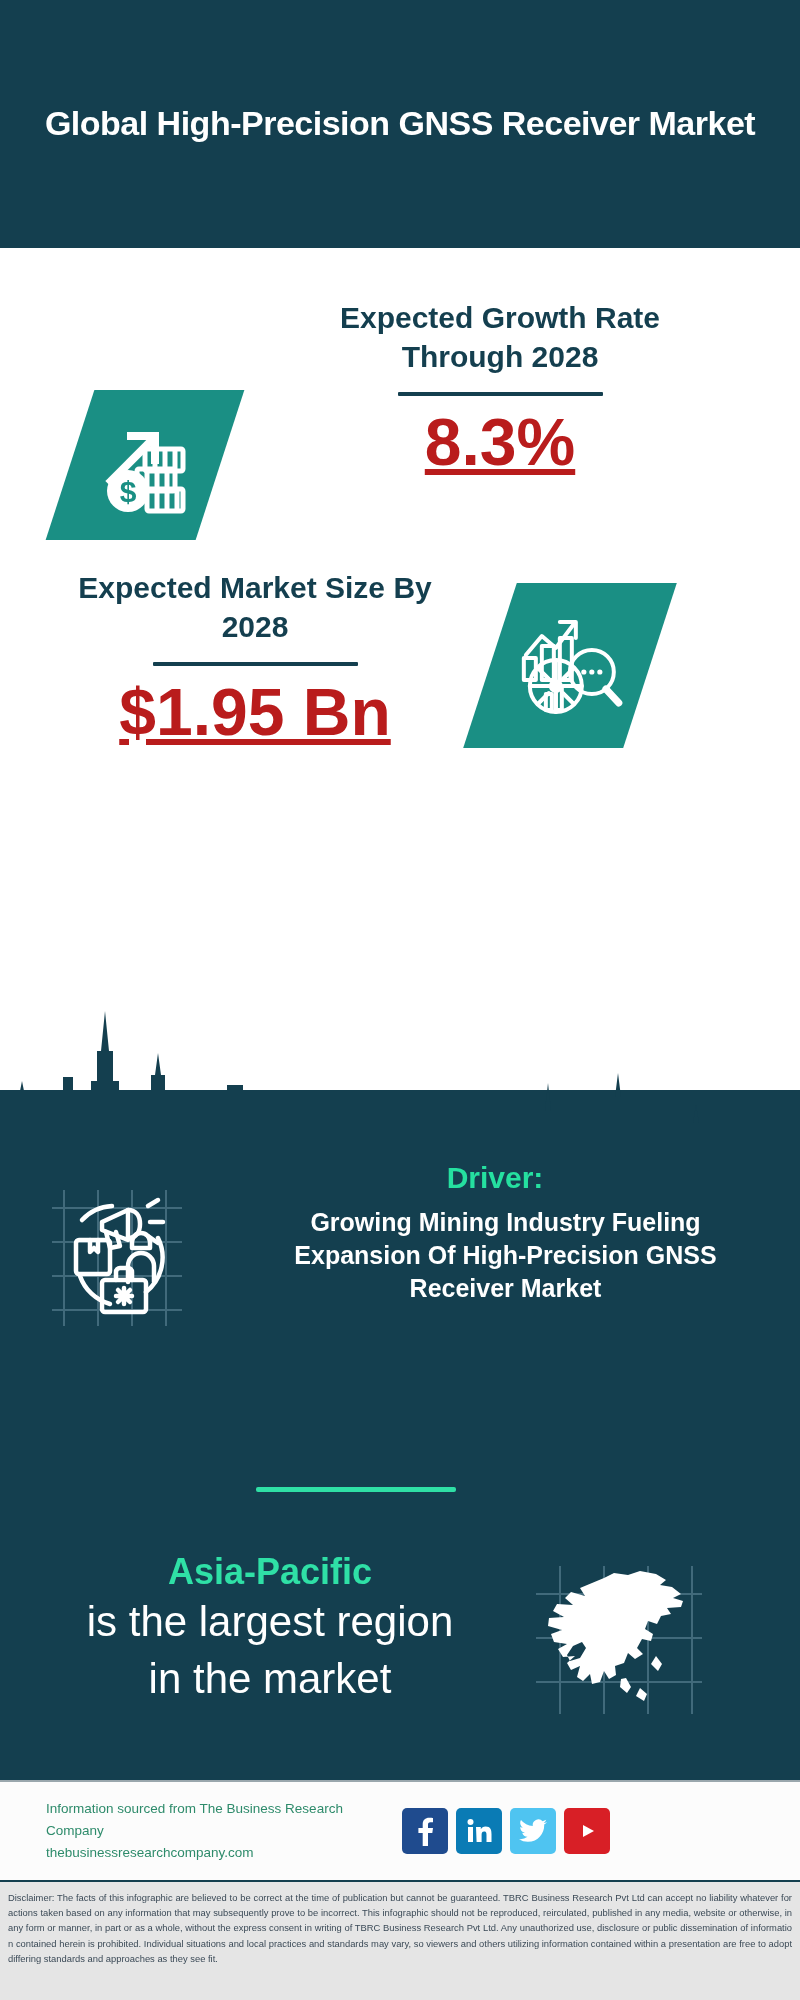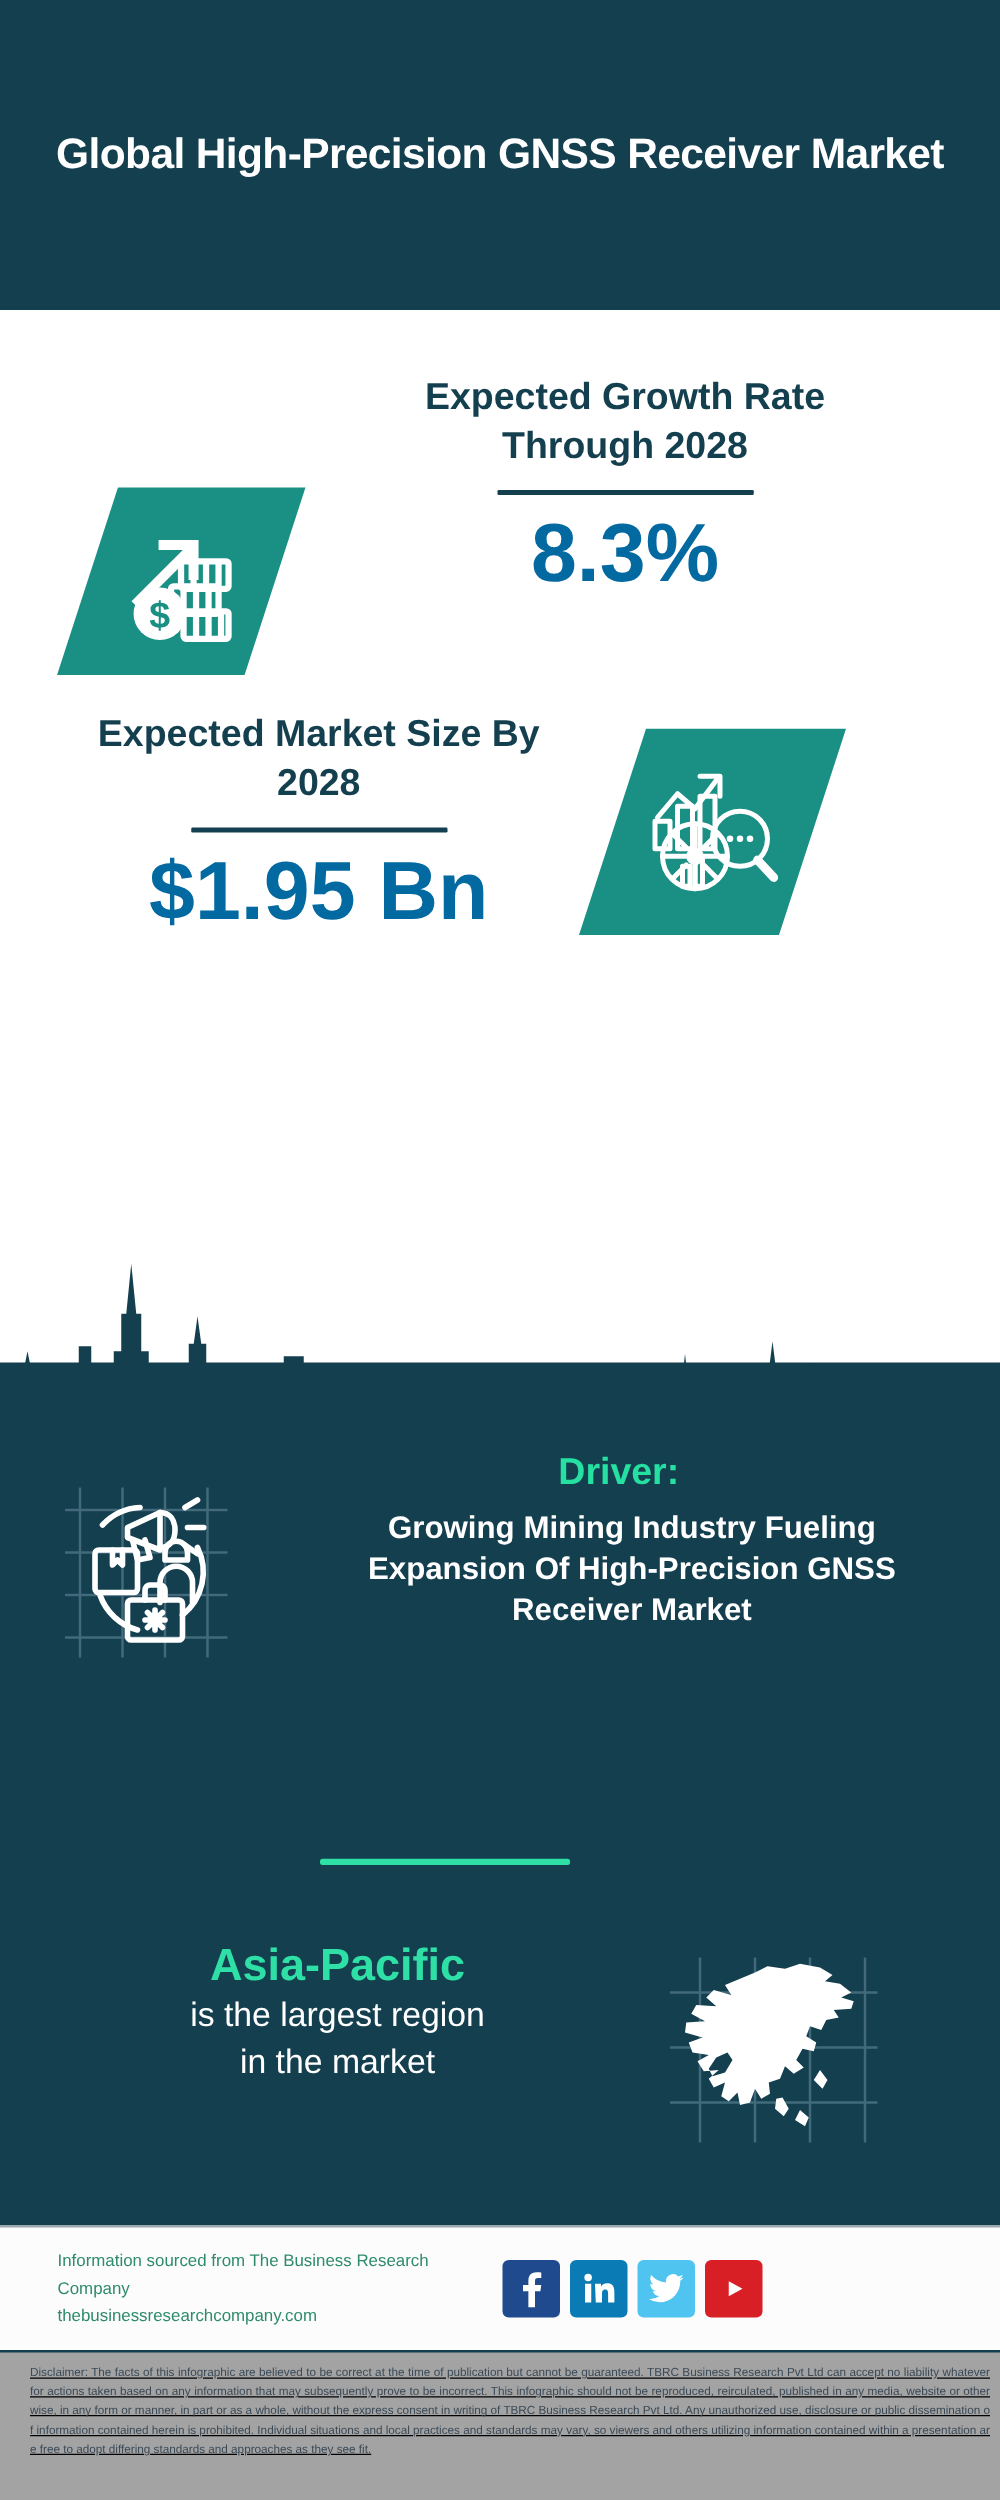--- a/index.html
+++ b/index.html
@@ -45,24 +45,25 @@
     color:#143f4f;
     font-weight:bold;
     font-size:30px;
     line-height:1.3;
   }
   .stat-rule {
     width:205px; height:4px; background:#143f4f;
     margin:16px auto 10px auto; border-radius:1px;
   }
   .stat-value {
-    color:#0369a1;
+    color:#b91c1c;
     font-weight:bold;
     font-size:66px;
     line-height:1.1;
+    text-decoration:underline;
   }
 
   
   .darkbody {
     position:absolute; left:0; top:1090px; width:800px; height:690px;
     background:#143f4f;
   }
   .skyline { position:absolute; left:0; top:975px; width:800px; height:170px; }
 
   .driver-row { position:absolute; left:0; top:1160px; width:800px; }
@@ -72,21 +73,21 @@
   .driver-body { color:#ffffff; font-weight:bold; font-size:25px; line-height:1.32; margin-top:10px;margin-left:21px; }
 
   .mint-rule {
     position:absolute; left:256px; top:1487px; width:200px; height:5px;
     background:#2fe0a6; border-radius:2px;
   }
 
   .region-row { position:absolute; left:0; top:1550px; width:800px; }
   .region-text { position:absolute; left:35px; top:0; width:470px; text-align:center; }
   .region-name { color:#2fe0a6; font-weight:bold; font-size:36px; line-height:1.2; }
-  .region-sub { color:#ffffff; font-size:27px; line-height:1.3; margin-top:2px; }
+  .region-sub { color:#ffffff; font-size:42px; line-height:1.3; margin-top:2px; }
   .region-map { position:absolute; left:530px; top:10px; width:180px; height:160px; }
 
   
   .footer {
     position:absolute; left:0; top:1780px; width:800px; height:100px;
     background:#fcfcfc; border-top:2px solid #9aa7ad;
     display:flex; align-items:center;padding-left:12px;
   }
   .footer-src { margin-left:34px; width:350px; }
   .footer-src div { color:#2e8b6b; font-size:13.5px; line-height:1.65; }
@@ -95,23 +96,22 @@
     width:46px; height:46px; border-radius:5px;
     display:flex; align-items:center; justify-content:center;
   }
   .fb { background:#1f4b8e; }
   .li { background:#0a7bb5; }
   .tw { background:#4fc4f1; }
   .yt { background:#d81f26; }
 
   .disclaimer {
     position:absolute; left:0; top:1880px; width:800px; height:120px;
-    background:#a3a3a3; border-top:2px solid #143f4f;
-    padding:8px 8px 0 24px;
-    text-decoration:underline;
+    background:#e5e5e5; border-top:2px solid #143f4f;
+    padding:8px 8px 0 8px;
   }
   .disclaimer p {
     color:#3b4a57; font-size:9.4px; line-height:1.62;
     text-align:justify; word-break:break-all;
   }
 </style>
 </head>
 <body>
 
 <div class="page">

